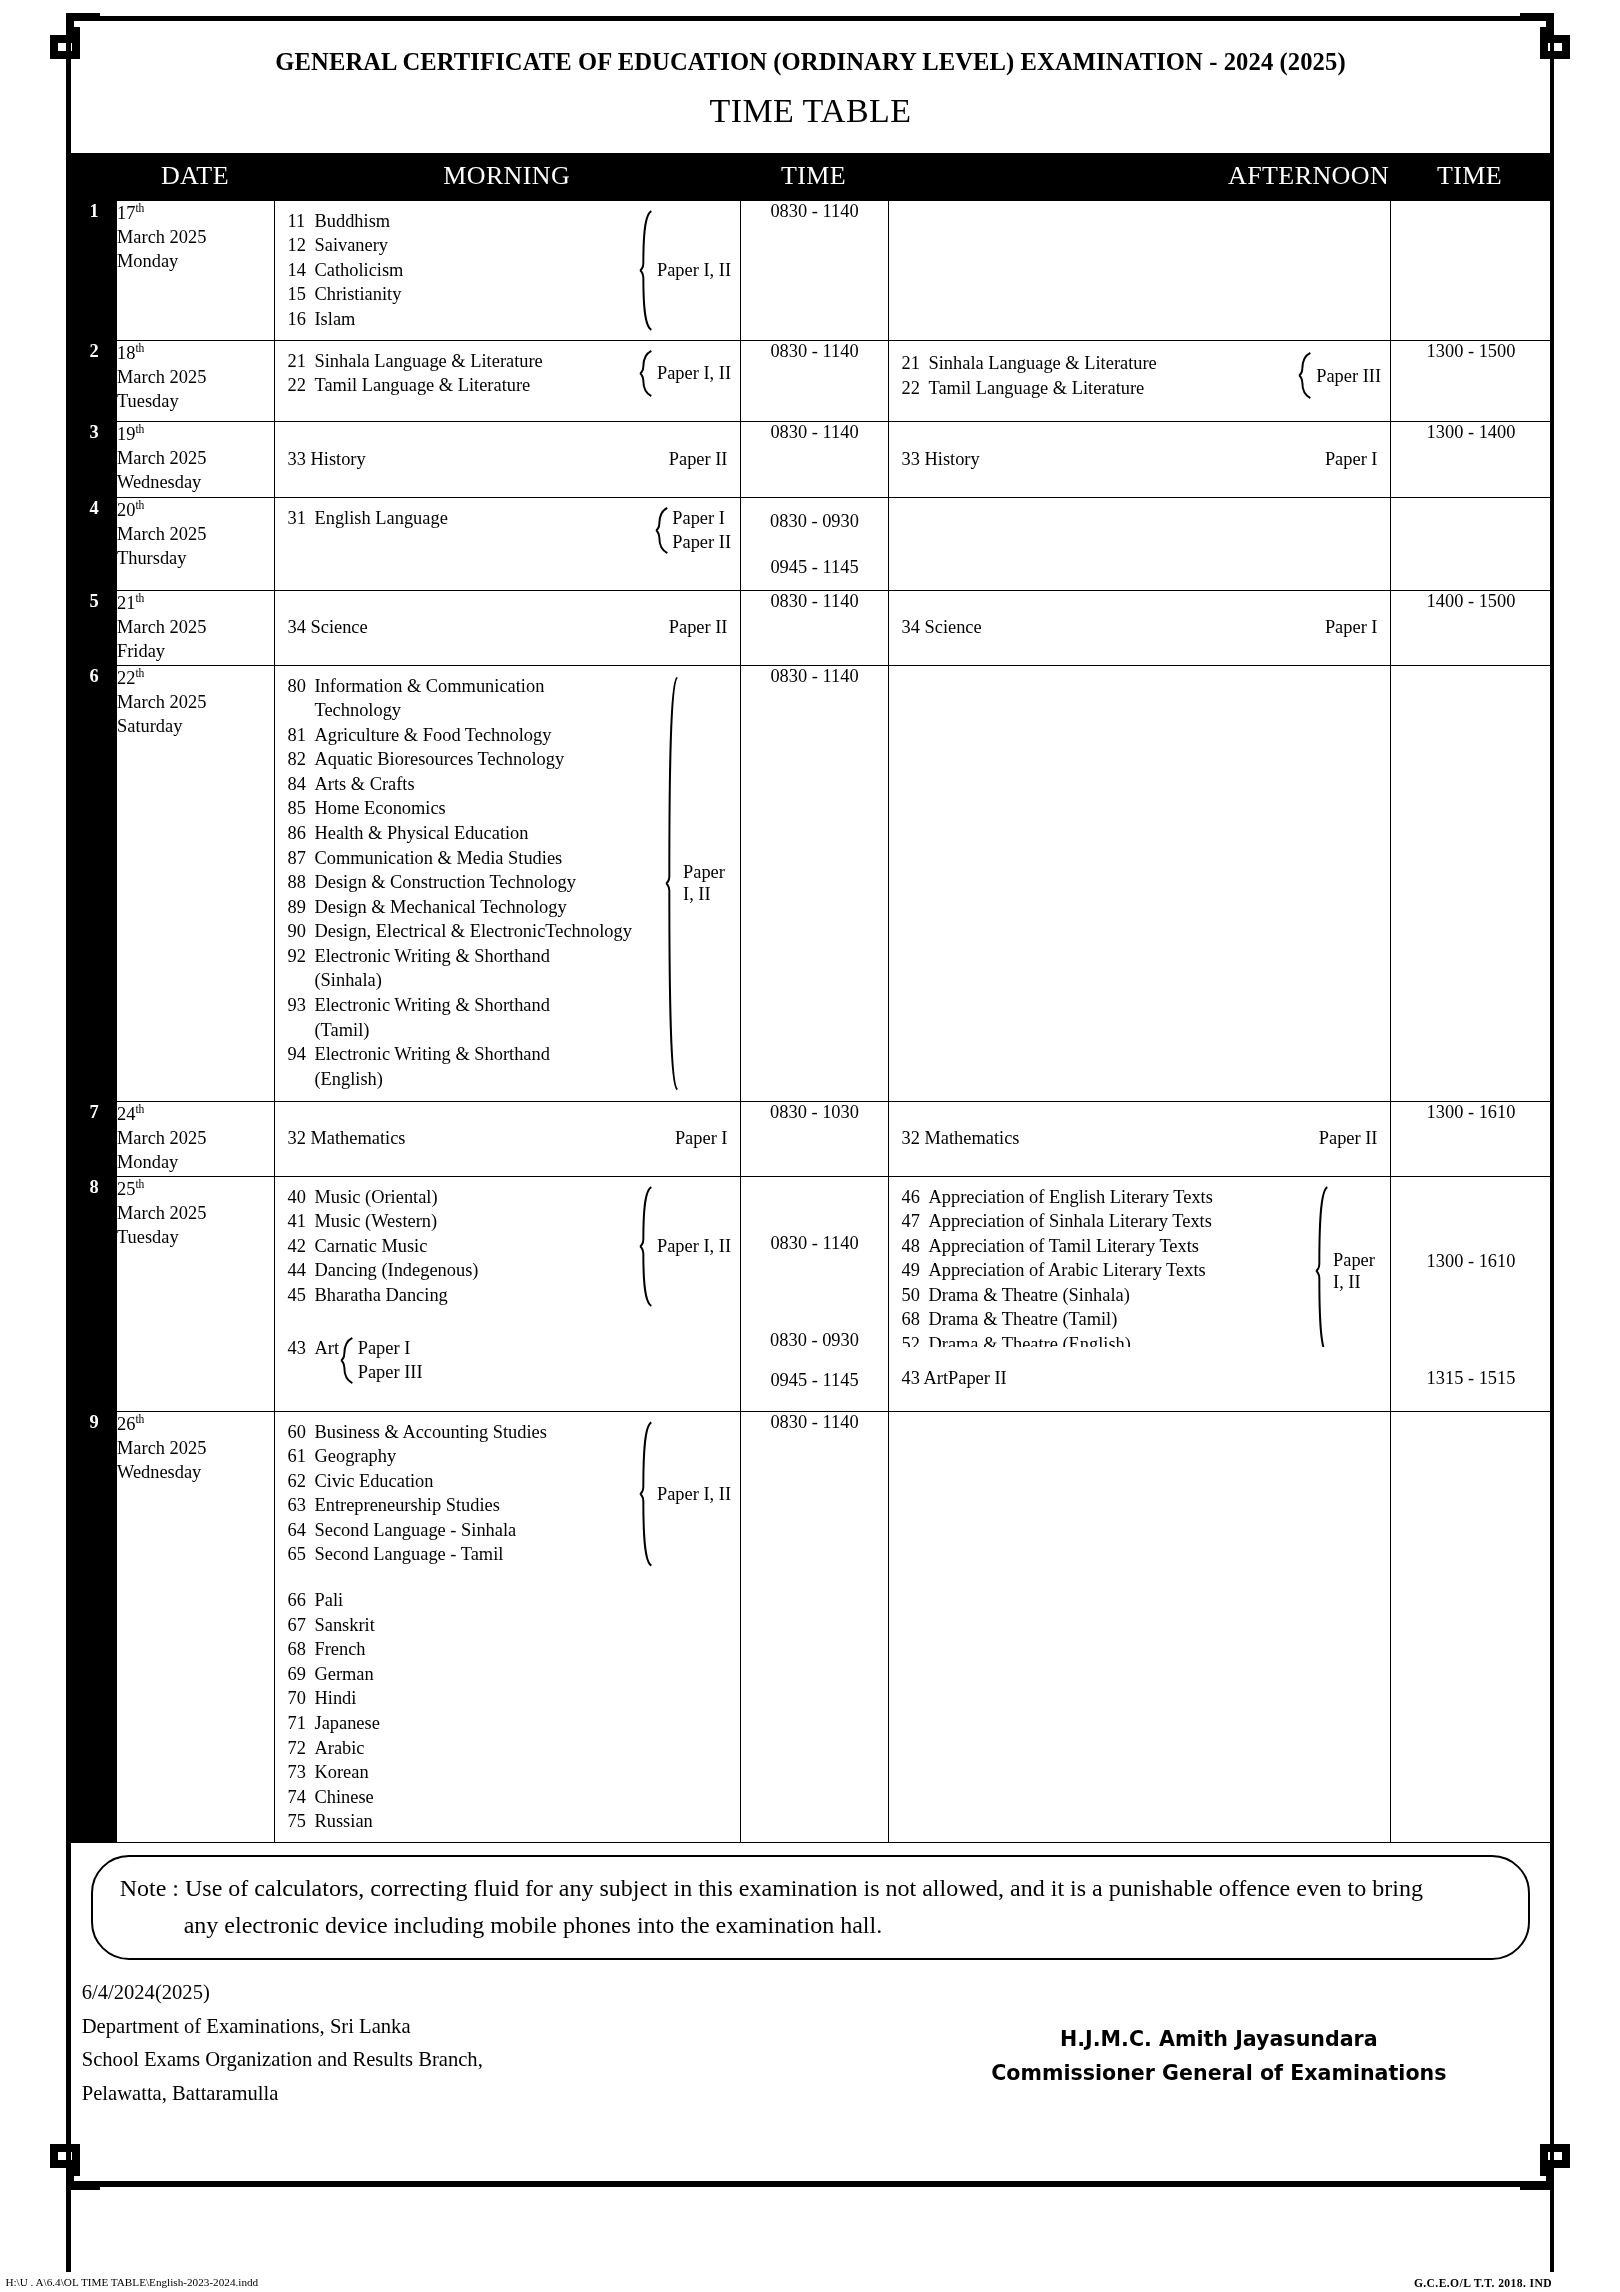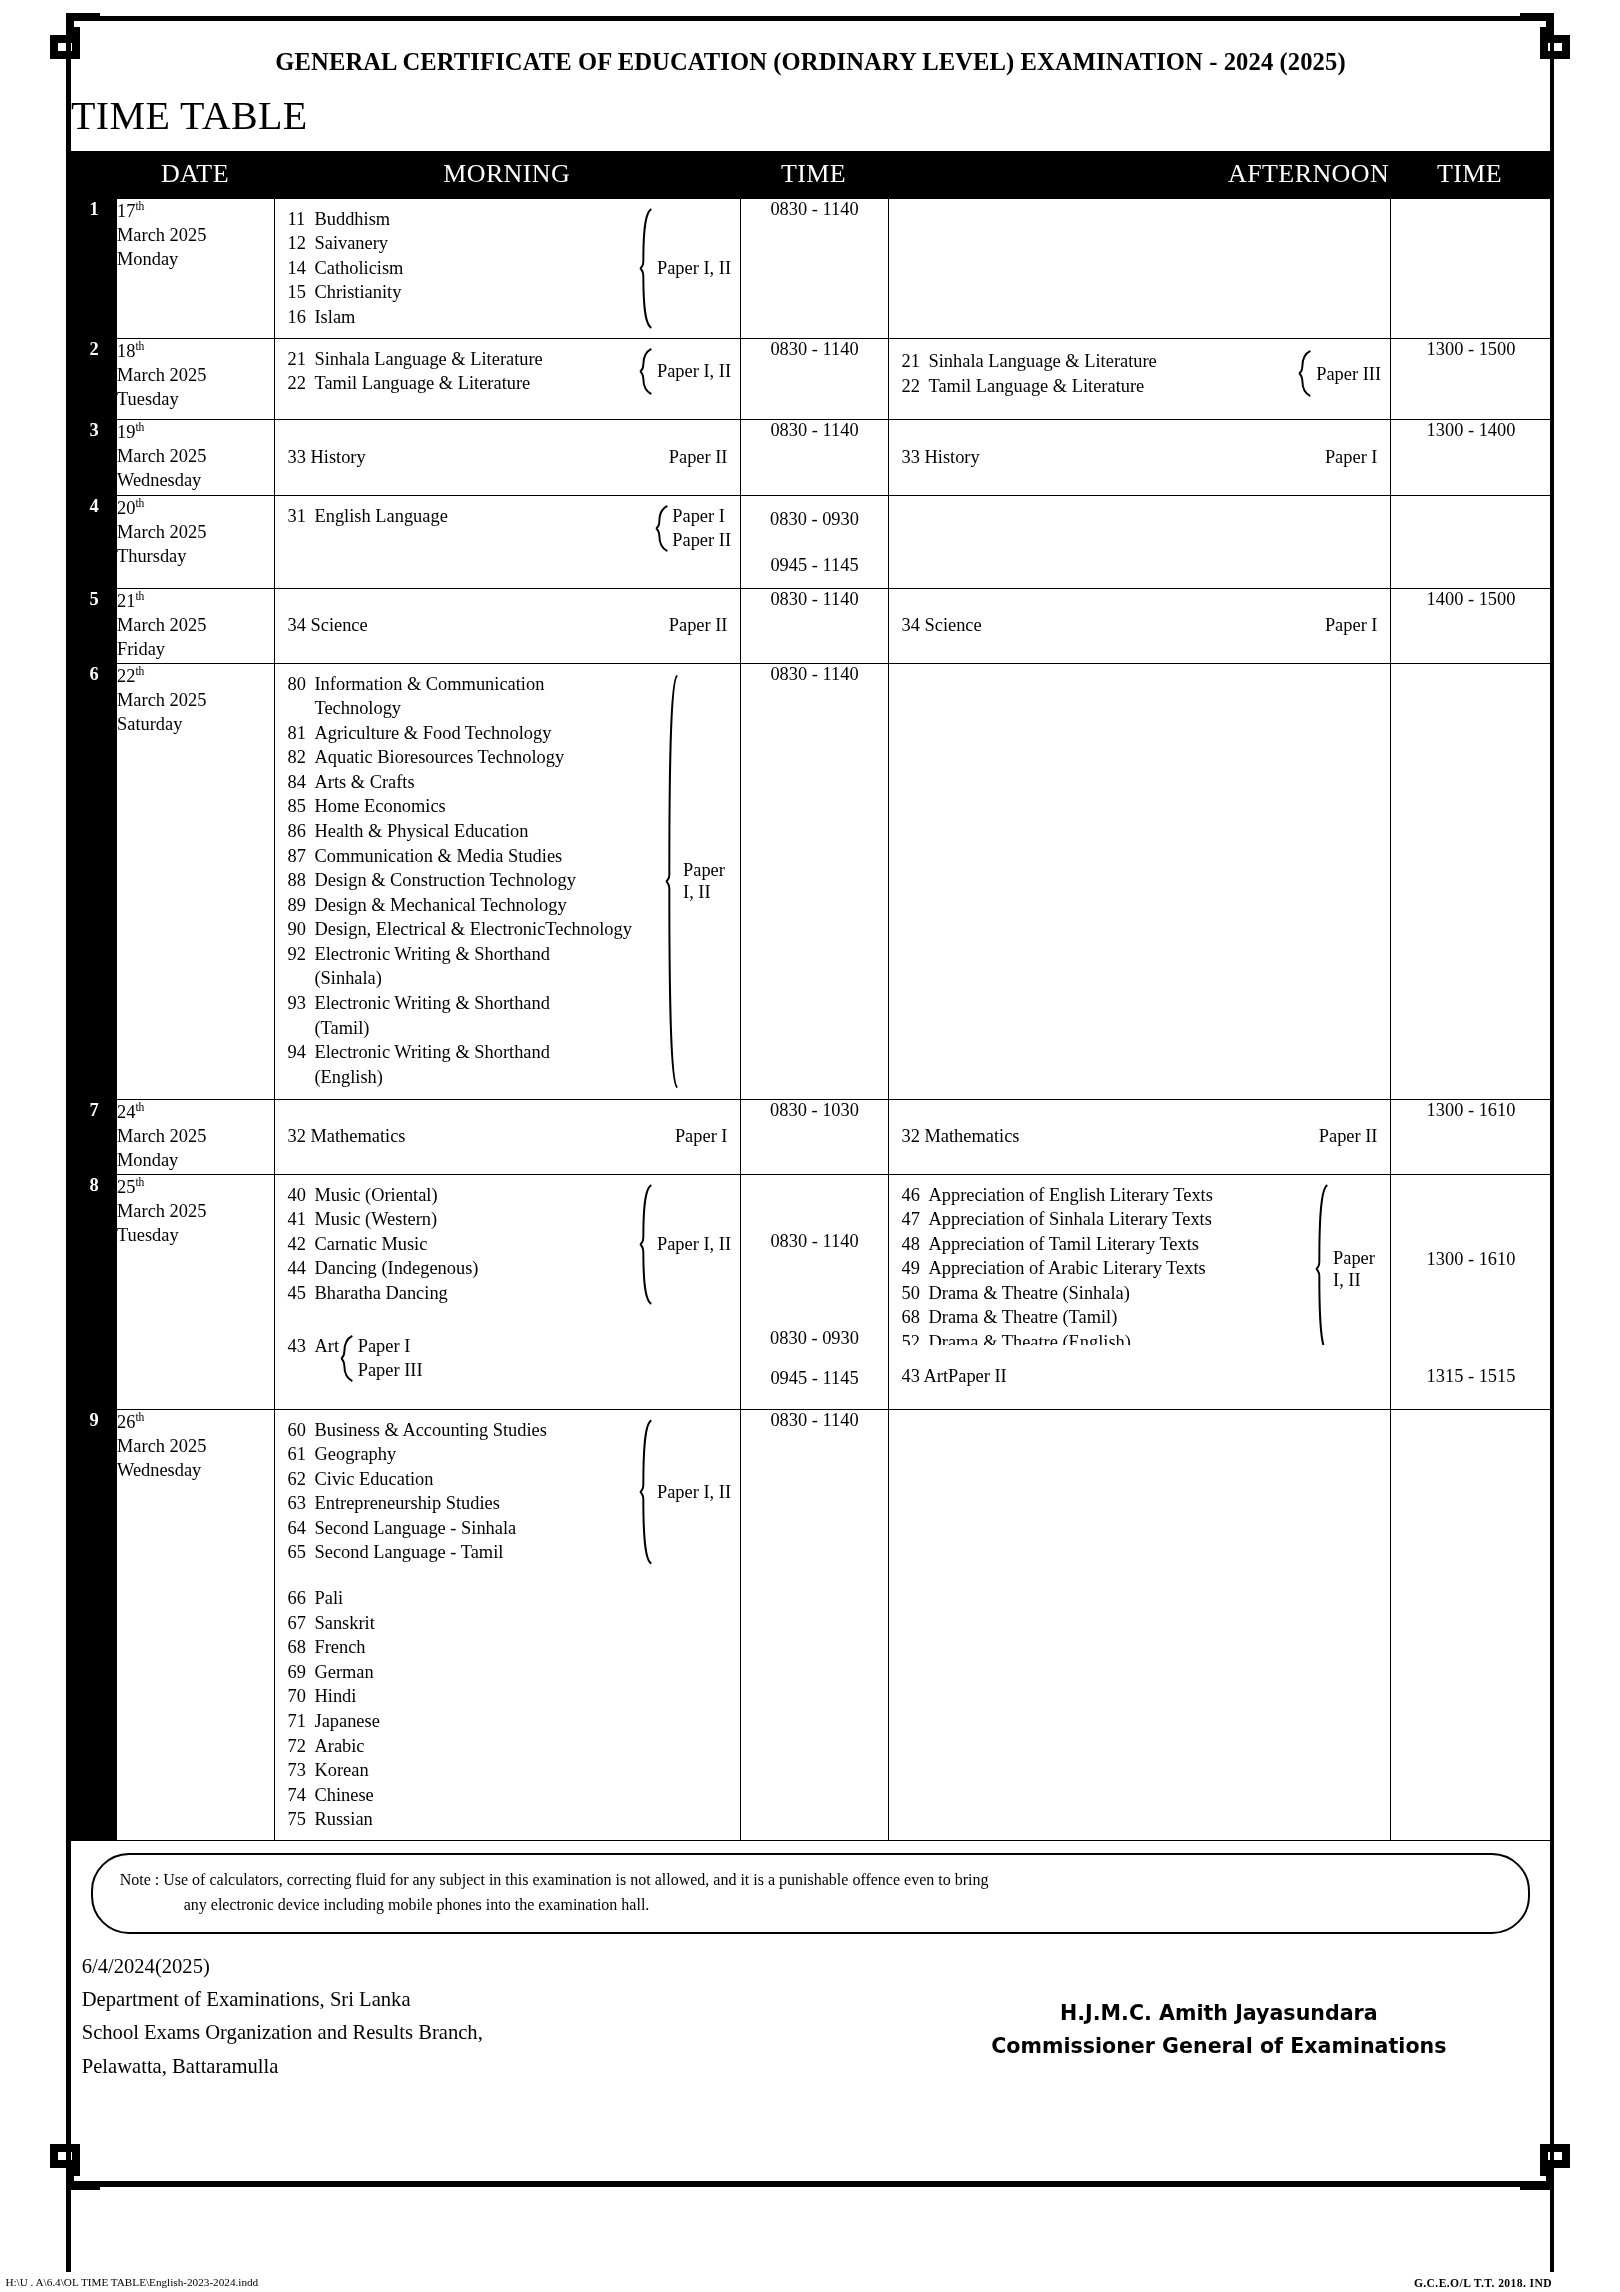--- a/index.html
+++ b/index.html
@@ -71,23 +71,24 @@
 
   
   .title-main {
     text-align: center;
     font-weight: bold;
     font-size: 24.6px;
     letter-spacing: 0.1px;
     padding-top: 27px;
   }
   .title-sub {
-    font-size: 40px;
+    text-align: center;
+    font-size: 34px;
     padding-top: 16px;
-    padding-bottom: 12px;
+    padding-bottom: 23px;
     letter-spacing: 0.4px;
   }
 
   
   .header-bar {
     background: #000;
     color: #fff;
     height: 47px;
     display: flex;
     align-items: center;
@@ -176,21 +177,21 @@
     letter-spacing: 0.4px;
     pointer-events: none;
   }
 
   
   .note-box {
     margin: 12.5px 19.7px 0 19.7px;
     border: 2.7px solid #000;
     border-radius: 38px;
     padding: 12.5px 27px 14.3px 27px;
-    font-size: 16px;
+    font-size: 24px;
     line-height: 1.55;
   }
   .note-line2 { padding-left: 64px; }
 
   
   .footer { display: flex; padding: 16px 0 0 10.7px; }
   .footer-left { width: 806px; font-size: 20.6px; line-height: 1.62; }
   .footer-right {
     flex: 1 1 auto;
     text-align: center;

